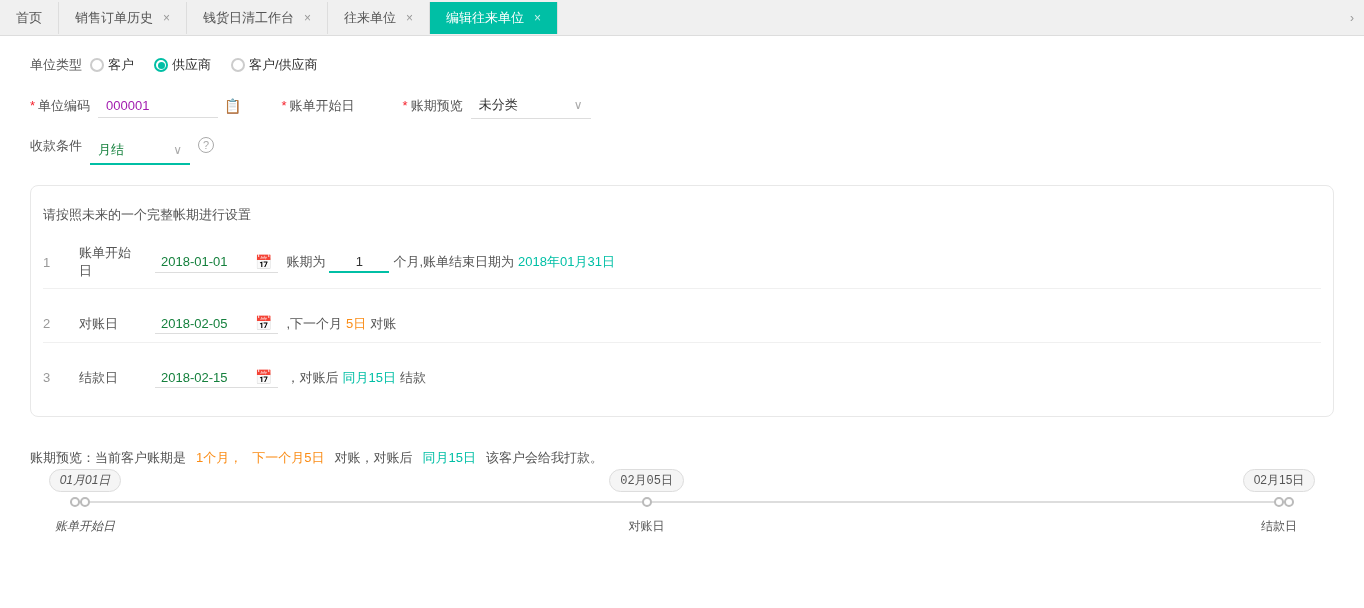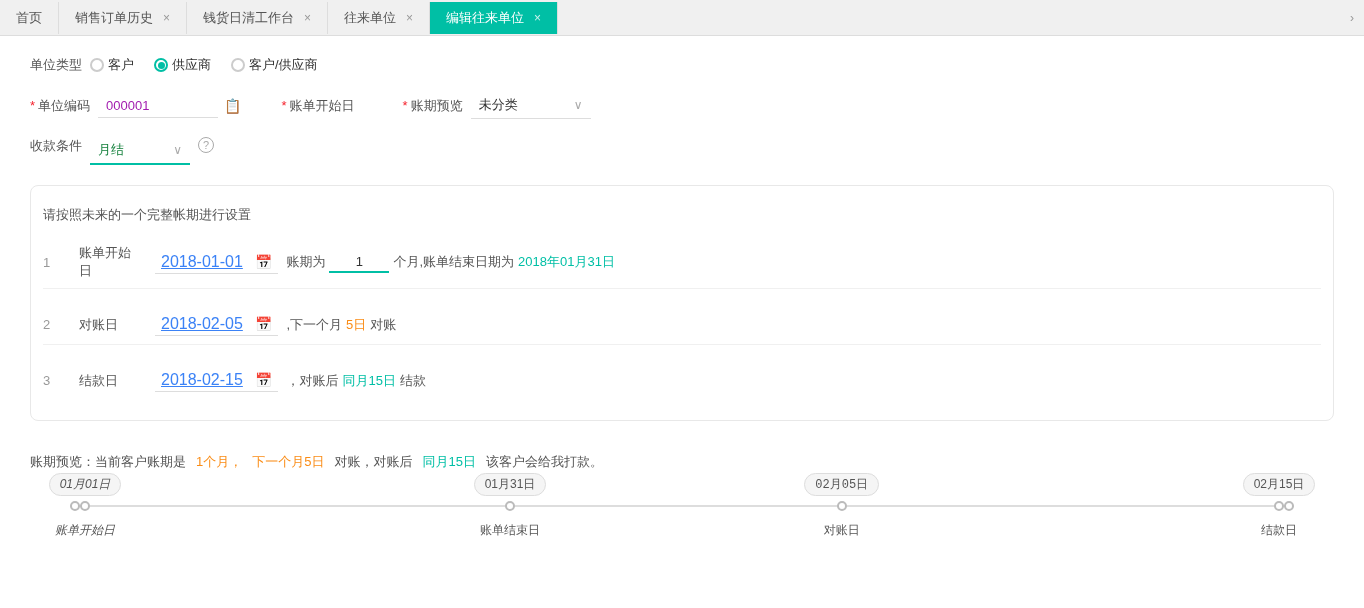--- a/index.html
+++ b/index.html
@@ -222,25 +222,24 @@
     .date-input-wrap {
       display: flex;
       align-items: center;
       border-bottom: 1px solid #ddd;
       padding: 2px 6px;
       margin-right: 8px;
     }
     .date-input {
       border: none;
       outline: none;
-      font-size: 16px;
-      color: #3b82f6;
+      font-size: 13px;
+      color: #15803d;
       background: transparent;
       width: 90px;
-      text-decoration: underline;
     }
     .cal-icon {
       color: #00bfa5;
       font-size: 14px;
       cursor: pointer;
       margin-left: 4px;
     }
     .row-desc {
       font-size: 13px;
       color: #555;
@@ -487,27 +486,20 @@
         </div>
 
         <div style="flex:1; display:flex; justify-content:flex-start; align-items:center; position:relative;font-style:italic;">
           <div class="timeline-point">
             <div class="point-circle"></div>
             <div class="point-label-top">01月01日</div>
             <div class="point-label-bottom">账单开始日</div>
           </div>
         </div>
 
-        <div style="flex:1.5; display:flex; justify-content:center; align-items:center; position:relative;">
-          <div class="timeline-point">
-            <div class="point-circle"></div>
-            <div class="point-label-top">01月31日</div>
-            <div class="point-label-bottom">账单结束日</div>
-          </div>
-        </div>
 
         <div style="flex:1.2; display:flex; justify-content:center; align-items:center; position:relative;font-family:Liberation Mono, monospace;">
           <div class="timeline-point">
             <div class="point-circle"></div>
             <div class="point-label-top">02月05日</div>
             <div class="point-label-bottom">对账日</div>
           </div>
         </div>
 
         <div style="flex:1.2; display:flex; justify-content:flex-end; align-items:flex-start; position:relative;">

